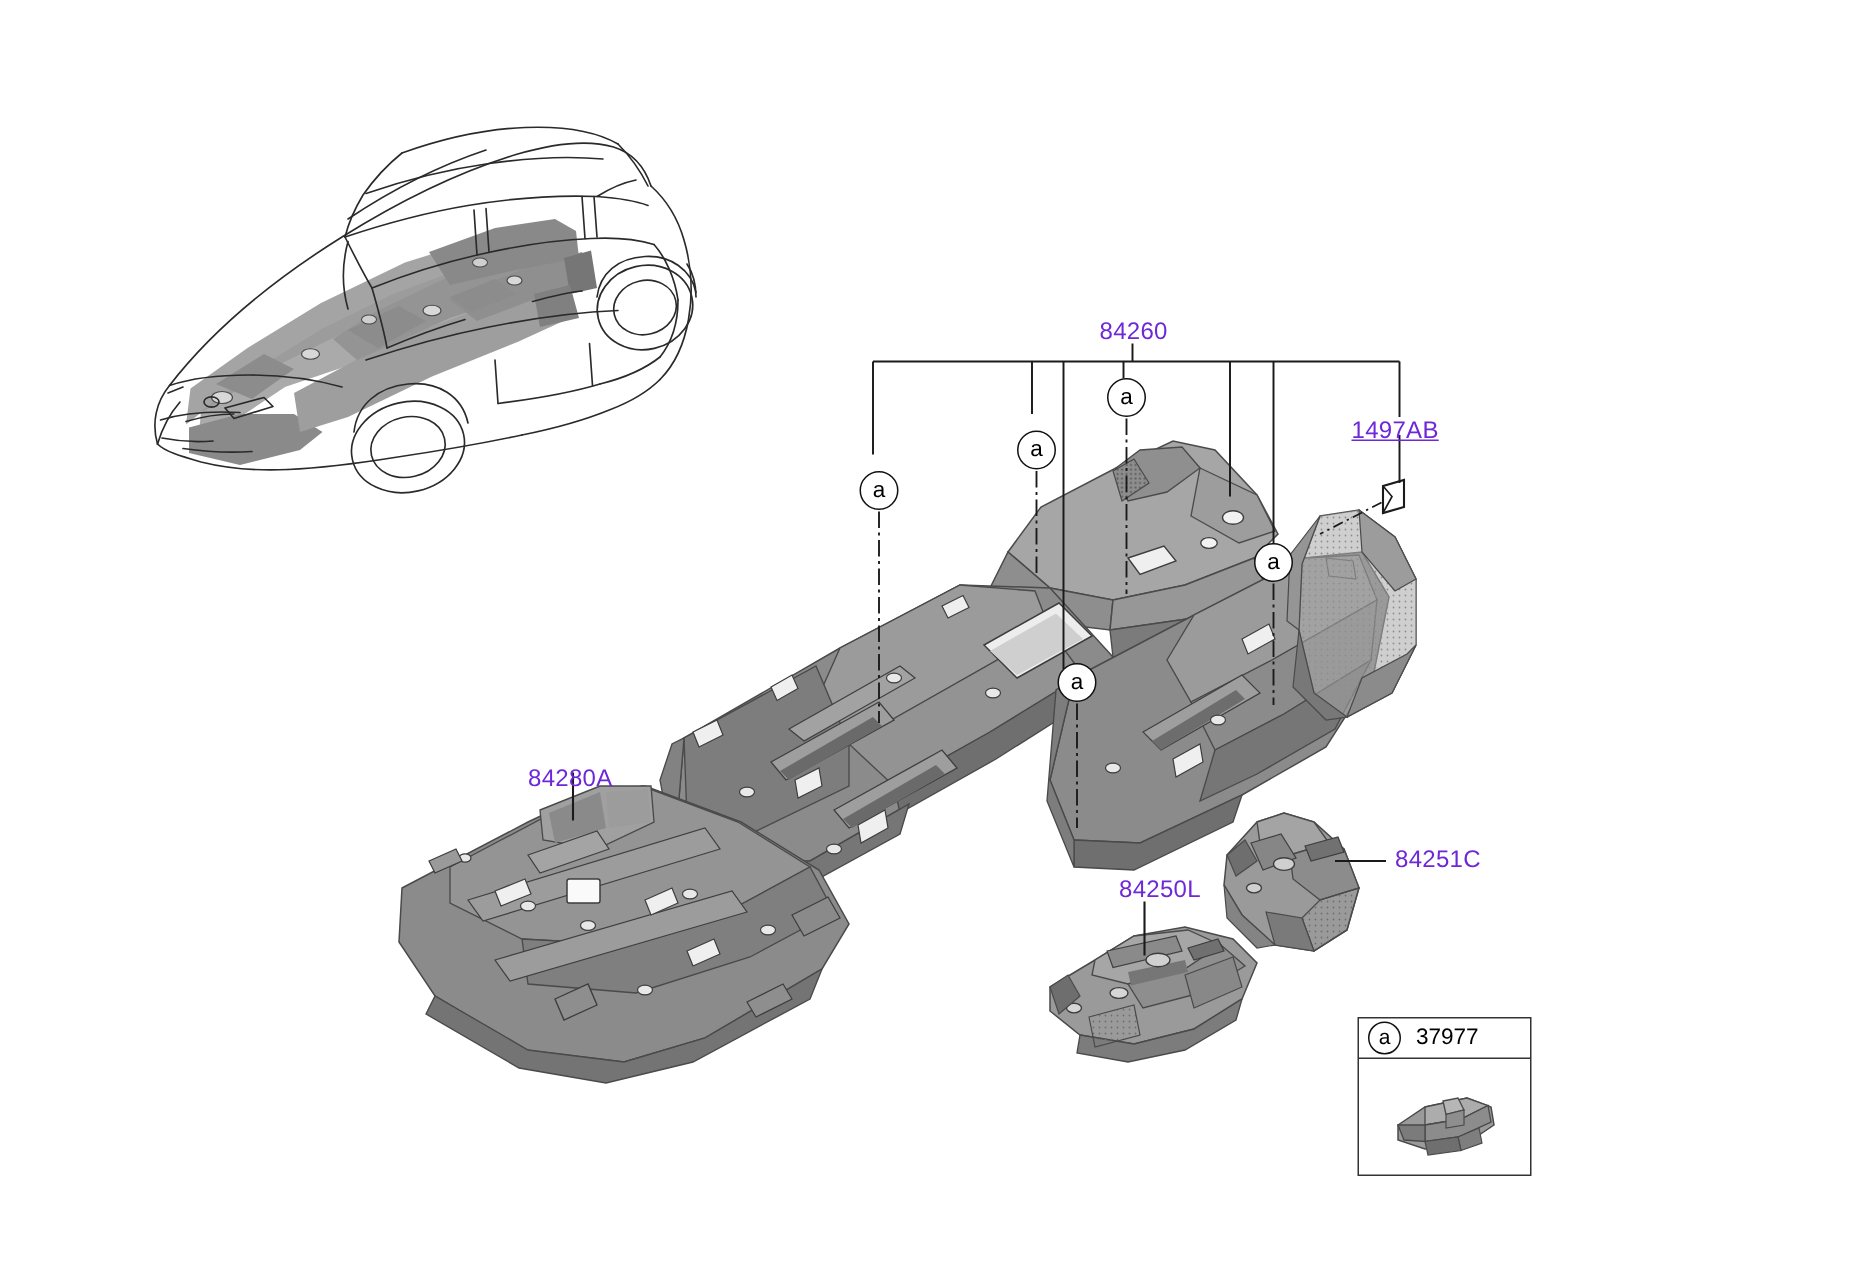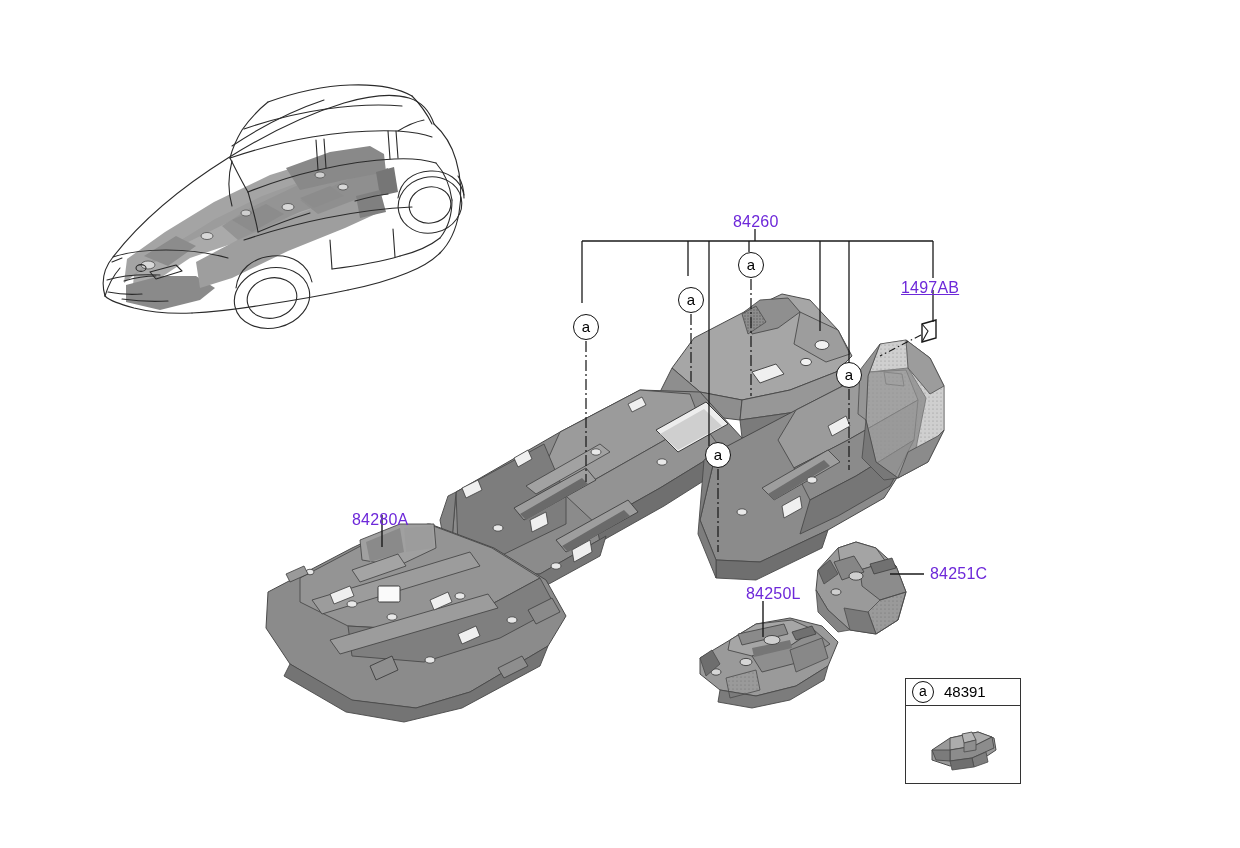--- a/index.html
+++ b/index.html
@@ -349,21 +349,21 @@
 
   <div class="callout-circle" style="left:573px; top:314px;">a</div>
   <div class="callout-circle" style="left:678px; top:287px;">a</div>
   <div class="callout-circle" style="left:738px; top:252px;">a</div>
   <div class="callout-circle" style="left:836px; top:362px;">a</div>
   <div class="callout-circle" style="left:705px; top:442px;">a</div>
 
   <div class="legend-box">
     <div class="legend-head">
       <div class="callout-circle">a</div>
-      <div class="legend-num">48391</div>
+      <div class="legend-num">37977</div>
     </div>
     <div class="legend-body">
       <svg viewBox="0 0 116 77" style="position:absolute;left:0;top:0;width:116px;height:77px;">
         <path d="M26 44 L44 32 L72 26 L88 32 L90 44 L72 56 L44 60 L26 54 Z" fill="#9a9a9a" stroke="#4a4a4a" stroke-width="1"></path>
         <path d="M44 32 L72 26 L86 31 L68 40 L44 44 Z" fill="#acacac" stroke="#4a4a4a" stroke-width="0.9"></path>
         <path d="M44 44 L68 40 L86 31 L88 42 L66 52 L44 55 Z" fill="#8c8c8c" stroke="#4a4a4a" stroke-width="0.9"></path>
         <path d="M26 44 L44 44 L44 55 L30 54 Z" fill="#7b7b7b" stroke="#4a4a4a" stroke-width="0.9"></path>
         <path d="M56 28 L66 26 L70 34 L58 37 Z" fill="#b6b6b6" stroke="#4a4a4a" stroke-width="0.9"></path>
         <path d="M58 37 L70 34 L70 44 L58 46 Z" fill="#8e8e8e" stroke="#4a4a4a" stroke-width="0.8"></path>
         <path d="M66 52 L80 46 L82 56 L68 61 Z" fill="#7e7e7e" stroke="#4a4a4a" stroke-width="0.8"></path>

